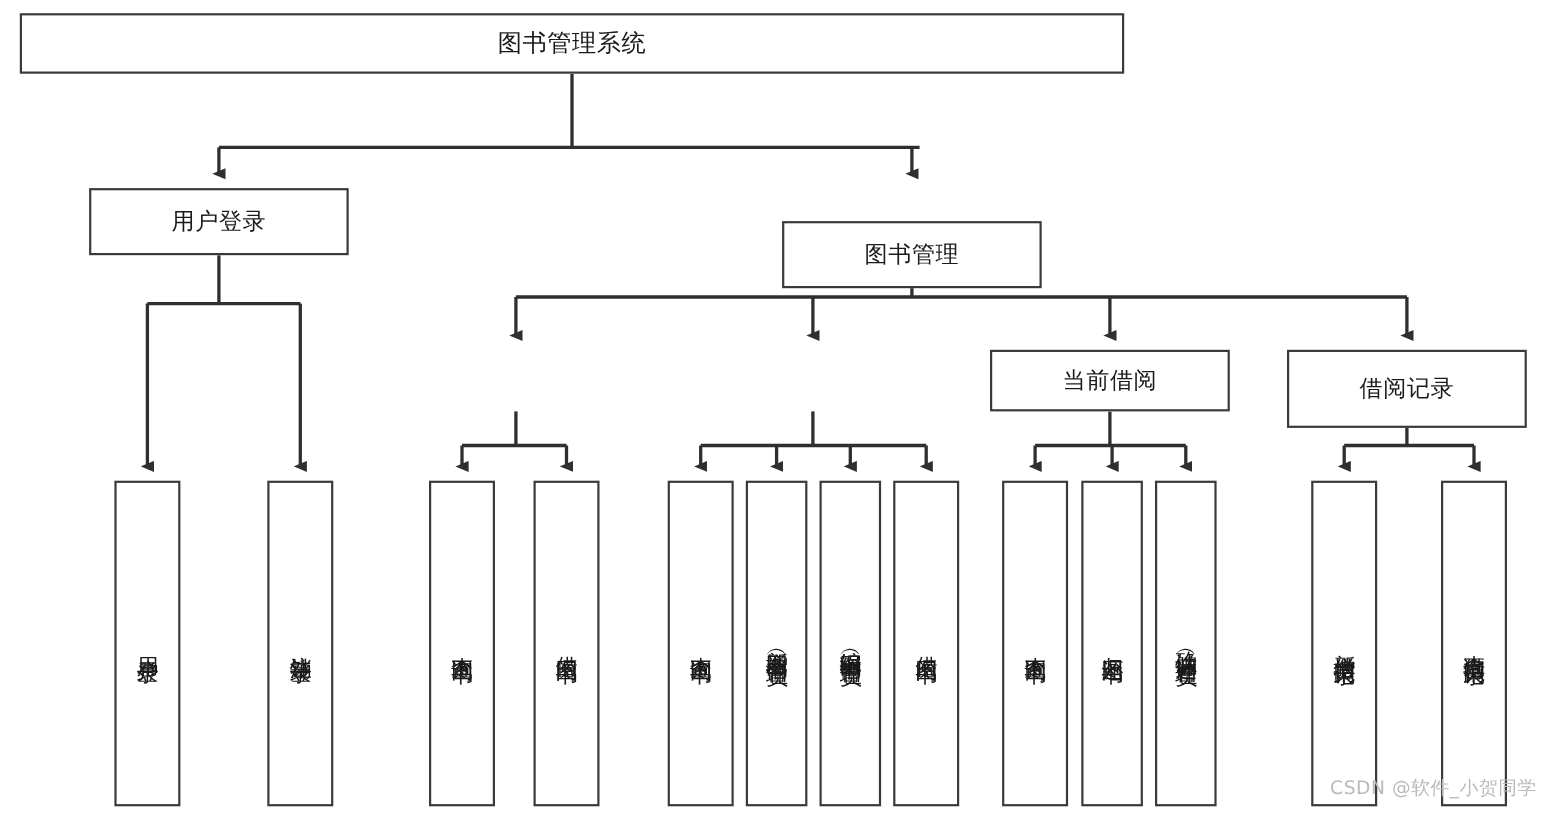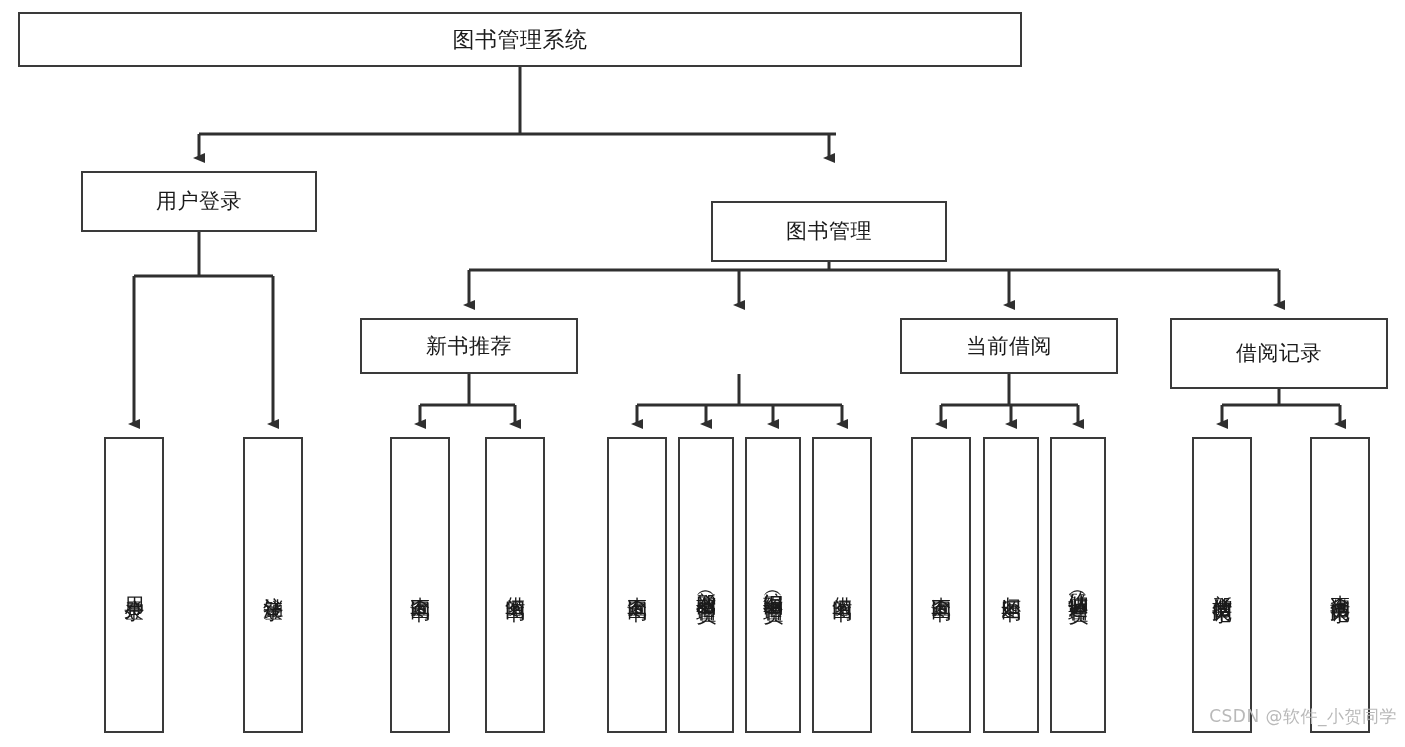--- a/index.html
+++ b/index.html
@@ -130,23 +130,20 @@
     <span class="label">图书管理系统</span>
   </div>
 
   <div class="node h" style="left:81px; top:171px; width:236px; height:61px;">
     <span class="label">用户登录</span>
   </div>
   <div class="node h" style="left:711px; top:171px; width:236px; height:61px;margin-top:30px;">
     <span class="label">图书管理</span>
   </div>
 
-  <div class="node h" style="left:360px; top:318px; width:218px; height:56px;">
-    <span class="label">新书推荐</span>
-  </div>
   <div class="node h" style="left:900px; top:318px; width:218px; height:56px;">
     <span class="label">当前借阅</span>
   </div>
   <div class="node h" style="left:1170px; top:318px; width:218px; height:71px;">
     <span class="label">借阅记录</span>
   </div>
 
   <div class="node v" style="left:104px; top:437px; width:60px; height:296px;">
     <span class="label">用户登录</span>
   </div>

